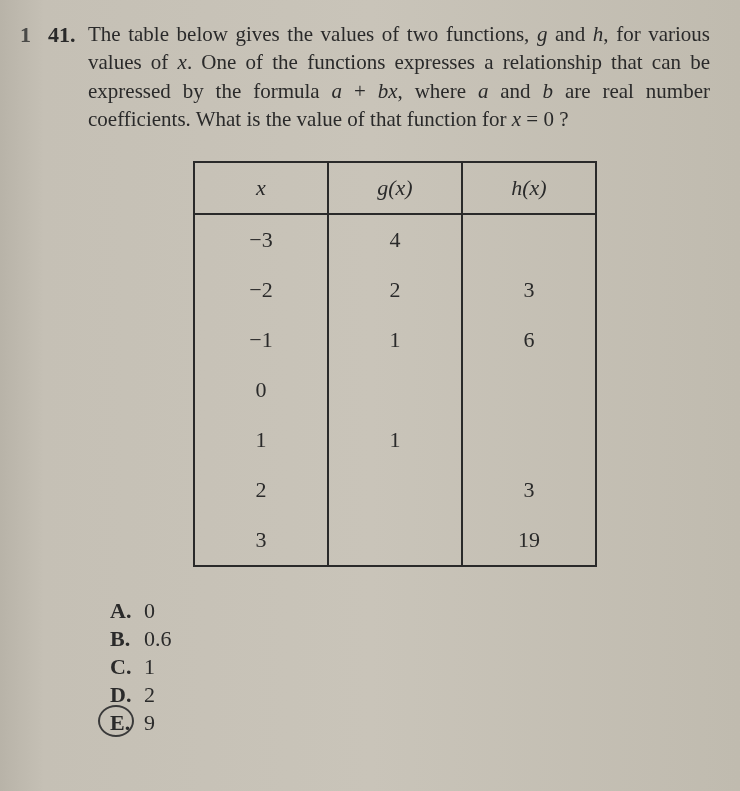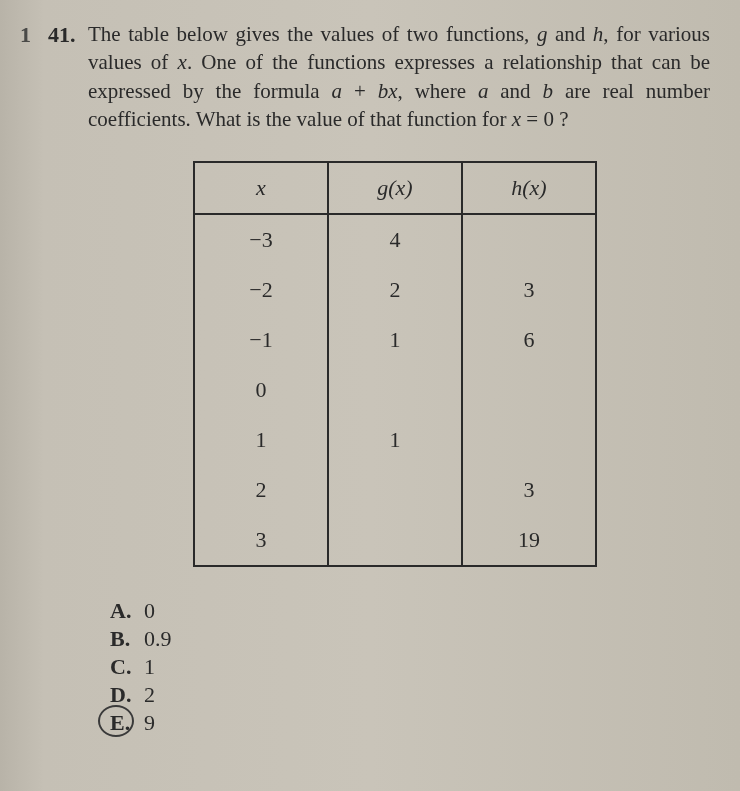--- a/index.html
+++ b/index.html
@@ -169,21 +169,21 @@
     </table>
   </div>
 
   <div class="choices">
     <div class="choice">
       <span class="letter">A.</span>
       <span class="val">0</span>
     </div>
     <div class="choice">
       <span class="letter">B.</span>
-      <span class="val">0.9</span>
+      <span class="val">0.6</span>
     </div>
     <div class="choice">
       <span class="letter">C.</span>
       <span class="val">1</span>
     </div>
     <div class="choice">
       <span class="letter">D.</span>
       <span class="val">2</span>
     </div>
     <div class="choice">

